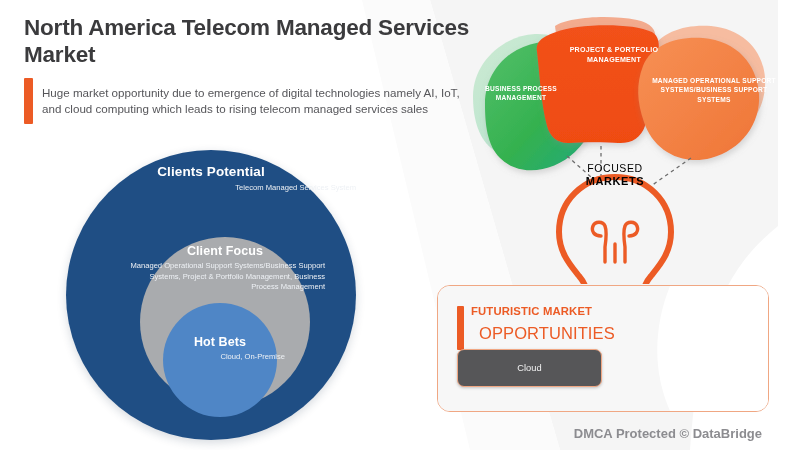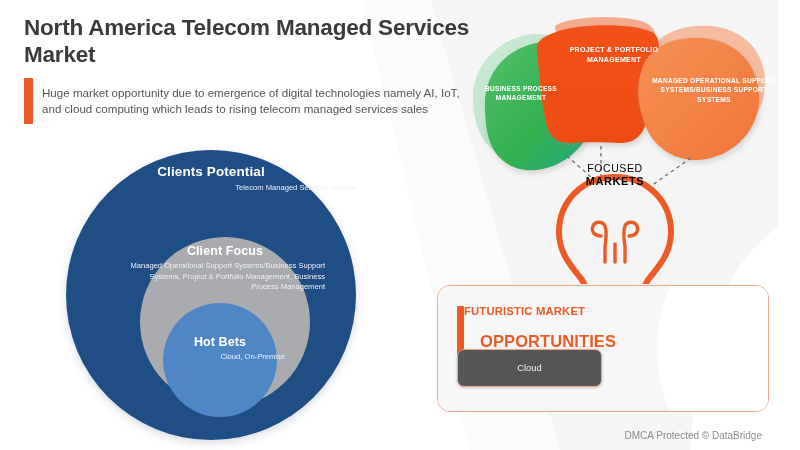--- a/index.html
+++ b/index.html
@@ -55,32 +55,32 @@
 
   .bulb-text{position:absolute;left:112px;top:140px;width:96px;text-align:center;color:#000000;
     letter-spacing:.6px;margin-top:19px;}
   .bt-1{font-size:10.5px;font-weight:normal;line-height:1.1;margin:0;}
   .bt-2{font-size:11px;font-weight:bold;line-height:1.12;margin:0;}
 
   
   .fm-box{position:absolute;left:437px;top:285px;width:330px;height:125px;z-index:5;
     border:1.2px solid #f0a783;border-radius:13px;background:#f7f7f7;overflow:hidden;}
   .fm-box .fm-wash{position:absolute;inset:0;}
-  .fm-head{position:absolute;left:19px;top:20px;display:flex;align-items:stretch;z-index:2;}
+  .fm-head{position:absolute;left:19px;top:20px;display:flex;align-items:stretch;gap:7px;z-index:2;}
   .fm-bar{width:7px;background:#ec5b25;border-radius:1px;}
   .fm-titles{line-height:1;}
   .fm-t1{font-size:11.3px;font-weight:bold;color:#ec5b25;letter-spacing:.15px;margin:0 0 1px 0;}
-  .fm-t2{font-size:16.5px;font-weight:bold;color:#ec5b25;letter-spacing:.1px;margin:16px;}
+  .fm-t2{font-size:16.5px;font-weight:normal;color:#ec5b25;letter-spacing:.1px;margin:8px;}
   .fm-btns{position:absolute;left:19px;top:63px;display:flex;gap:14px;z-index:2;}
   .fm-btn{width:143px;height:36px;background:#565658;border:1.2px solid #f0a783;border-radius:7px;
     display:flex;align-items:center;justify-content:center;color:#f2f2f2;font-size:9.3px;
     box-shadow:0 1px 3px rgba(0,0,0,.22);}
 
   
-  .footer{position:absolute;right:16px;bottom:9px;font-size:10px;color:#8c8c90;z-index:7;}
+  .footer{position:absolute;right:16px;bottom:9px;font-size:13px;color:#8c8c90;z-index:7;font-weight:bold;}
 </style>
 </head>
 <body>
 
 <div id="stage">
 
   <svg class="bg-wash" width="800" height="450" viewBox="0 0 800 450">
     <rect x="0" y="0" width="800" height="450" fill="#ffffff"></rect>
     <path d="M800,0 L800,450 L560,450 L430,0 Z" fill="#f5f5f5"></path>
     <path d="M430,0 L560,450 L470,450 L362,0 Z" fill="#fbfbfb"></path>

